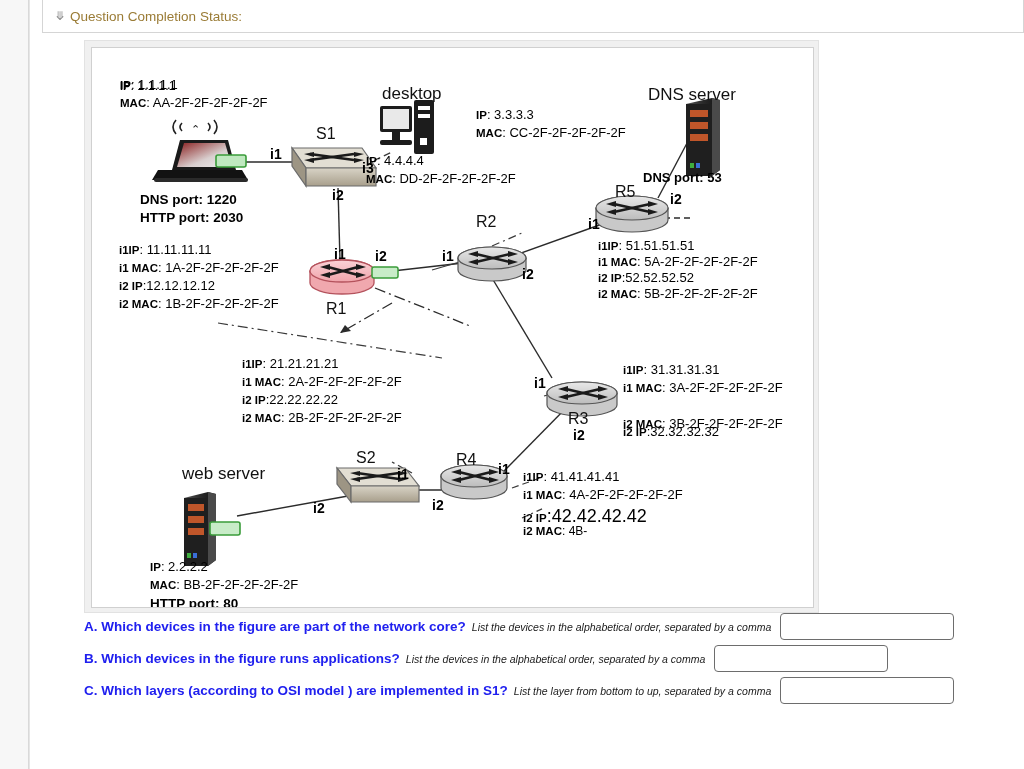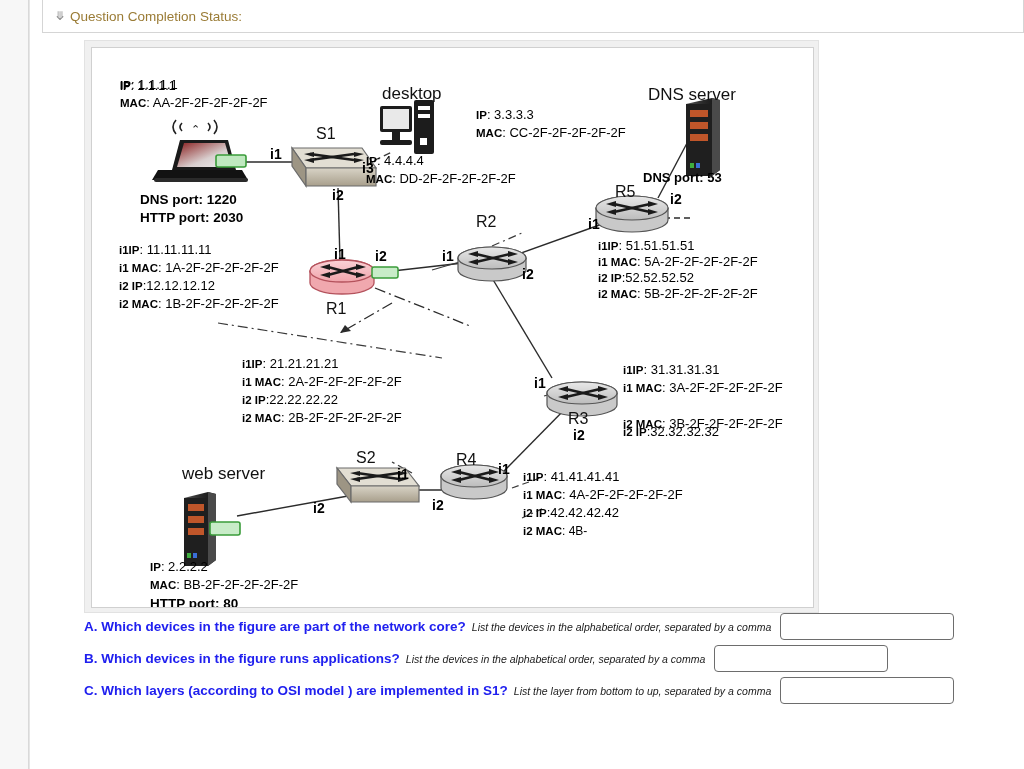--- a/index.html
+++ b/index.html
@@ -404,21 +404,21 @@
     <div class="dtxt lbl-mix" style="left:531px; top:314px;"><b style="font-size:11.5px">i1IP</b><span style="font-size:13px">: 31.31.31.31</span></div>
     <div class="dtxt lbl-mix" style="left:531px; top:332px;"><b style="font-size:11.5px">i1 MAC</b><span style="font-size:13px">: 3A-2F-2F-2F-2F-2F</span></div>
     <div class="dtxt lbl-mix" style="left:531px; top:368px;margin-top:8px;"><b style="font-size:11.5px">i2 IP</b><span style="font-size:13px">:32.32.32.32</span></div>
     <div class="dtxt lbl-mix" style="left:531px; top:368px;"><b style="font-size:11.5px">i2 MAC</b><span style="font-size:13px">: 3B-2F-2F-2F-2F-2F</span></div>
 
     <div class="dtxt dev-name" style="left:364px; top:402px;">R4</div>
     <div class="dtxt iface" style="left:406px; top:413px;">i1</div>
     <div class="dtxt iface" style="left:340px; top:449px;">i2</div>
     <div class="dtxt lbl-mix" style="left:431px; top:421px;"><b style="font-size:11.5px">i1IP</b><span style="font-size:13px">: 41.41.41.41</span></div>
     <div class="dtxt lbl-mix" style="left:431px; top:439px;"><b style="font-size:11.5px">i1 MAC</b><span style="font-size:13px">: 4A-2F-2F-2F-2F-2F</span></div>
-    <div class="dtxt lbl-mix" style="left:431px; top:457px;"><b style="font-size:11.5px">i2 IP</b><span style="font-size:13px">:42.42.42.42</span></div>
+    <div class="dtxt lbl-mix" style="left:431px; top:457px;"><b style="font-size:11.5px">i2 IP</b><span style="font-size:18px">:42.42.42.42</span></div>
     <div class="dtxt lbl-mix" style="left:431px; top:475px;"><b style="font-size:11.5px">i2 MAC</b><span style="font-size:12px">: 4B-</span></div>
 
     <div class="dtxt dev-name" style="left:264px; top:400px;">S2</div>
     <div class="dtxt iface" style="left:305px; top:418px;">i1</div>
     <div class="dtxt iface" style="left:221px; top:452px;">i2</div>
 
     <div class="dtxt big-name" style="left:62px; top:415px;margin-left:28px;">web server</div>
     <div class="dtxt lbl-mix" style="left:58px; top:511px;"><b style="font-size:11.5px">IP</b><span style="font-size:13px">: 2.2.2.2</span></div>
     <div class="dtxt lbl-mix" style="left:58px; top:529px;"><b style="font-size:11.5px">MAC</b><span style="font-size:13px">: BB-2F-2F-2F-2F-2F</span></div>
     <div class="dtxt lbl-b" style="left:58px; top:547px; font-size:13.5px;">HTTP port: 80</div>

